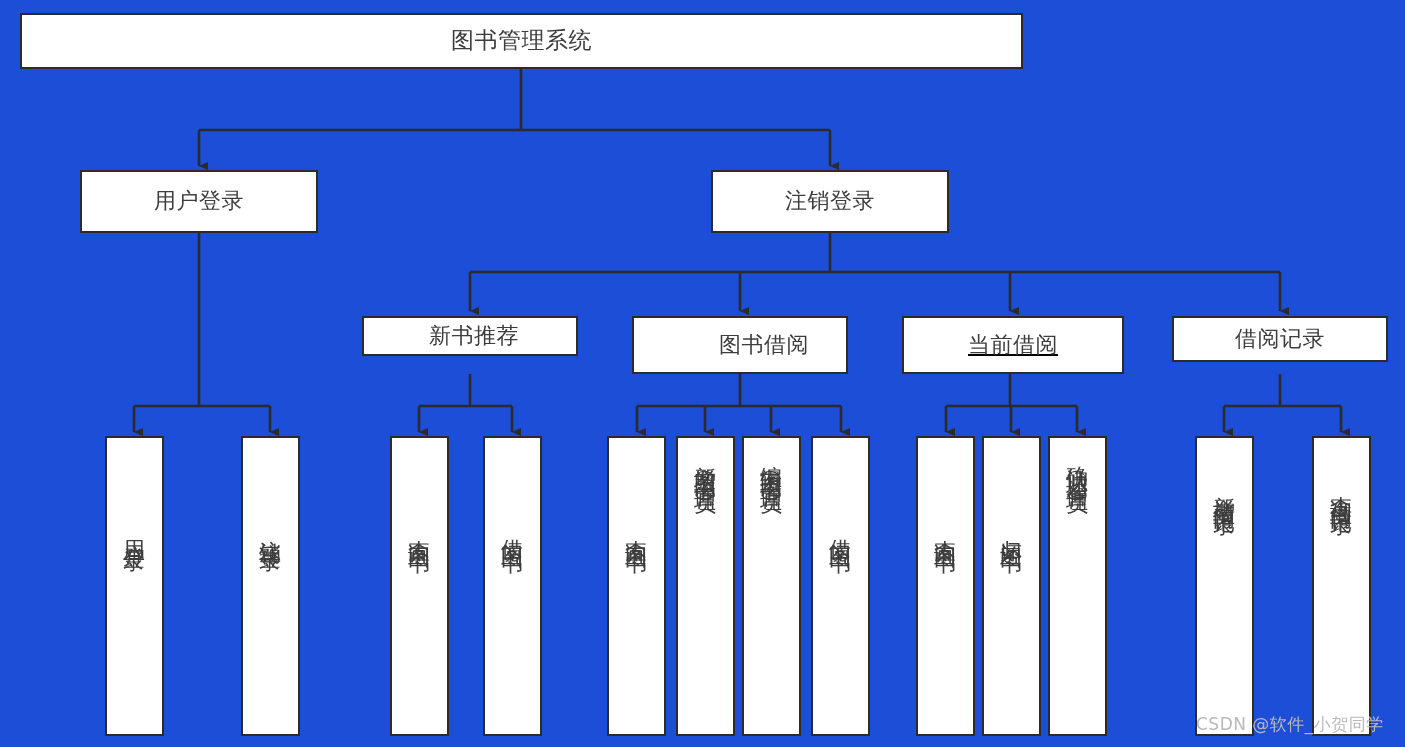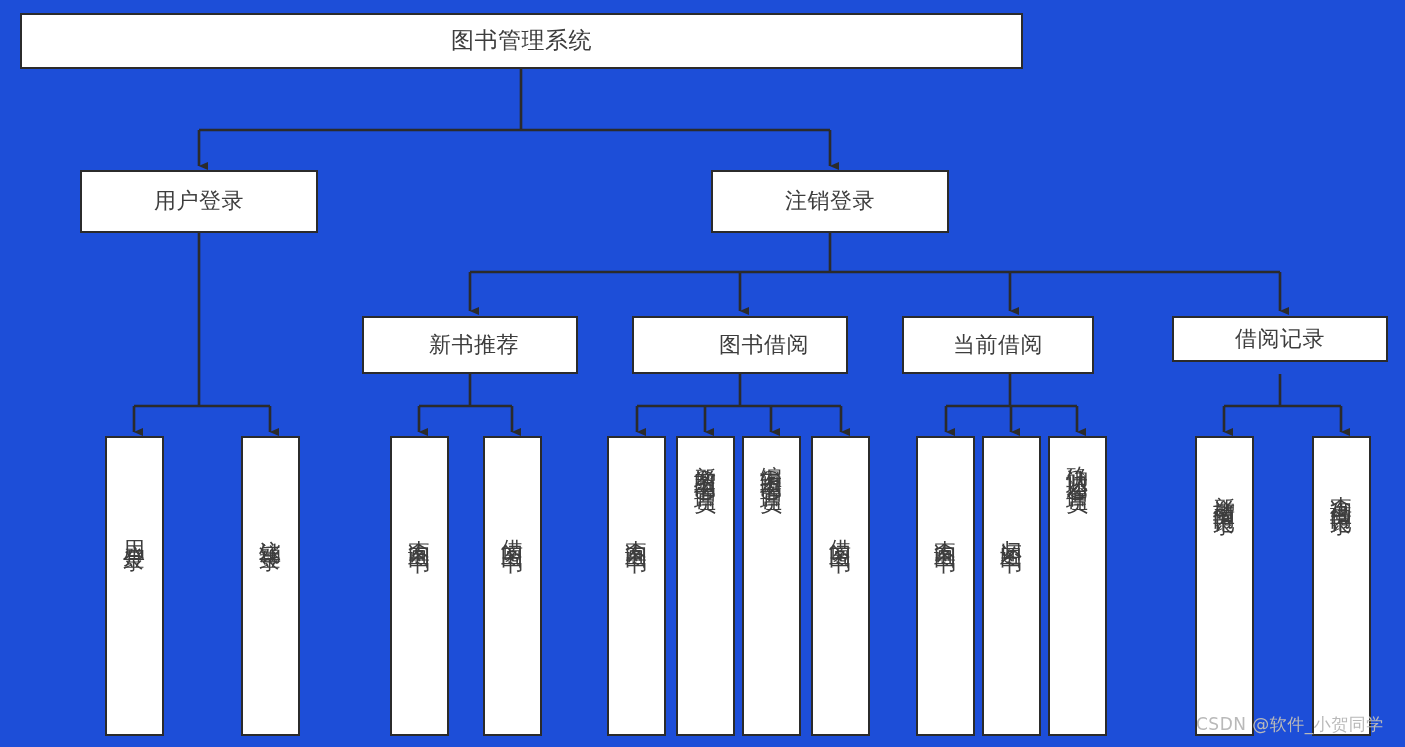--- a/index.html
+++ b/index.html
@@ -80,27 +80,27 @@
     <span class="lbl">图书管理系统</span>
   </div>
 
   <div class="node h-node" style="left:80px;top:170px;width:238px;height:63px;">
     <span class="lbl">用户登录</span>
   </div>
   <div class="node h-node" style="left:711px;top:170px;width:238px;height:63px;">
     <span class="lbl">注销登录</span>
   </div>
 
-  <div class="node h-node" style="left:362px;top:316px;width:216px;height:58px;padding-left:8px;">
+  <div class="node h-node" style="left:362px;top:316px;width:216px;height:40px;padding-left:8px;">
     <span class="lbl">新书推荐</span>
   </div>
   <div class="node h-node" style="left:632px;top:316px;width:216px;height:58px;padding-left:48px;">
     <span class="lbl">图书借阅</span>
   </div>
-  <div class="node h-node" style="left:902px;top:316px;width:192px;height:58px;">
+  <div class="node h-node" style="left:902px;top:316px;width:222px;height:58px;text-decoration:underline;">
     <span class="lbl">当前借阅</span>
   </div>
   <div class="node h-node" style="left:1172px;top:316px;width:216px;height:46px;">
     <span class="lbl">借阅记录</span>
   </div>
 
   <div class="node v-node" style="left:105px;top:436px;width:59px;height:300px;padding-top:84px;">
     <span class="lbl">用户登录</span>
   </div>
   <div class="node v-node" style="left:241px;top:436px;width:59px;height:300px;padding-top:84px;">

